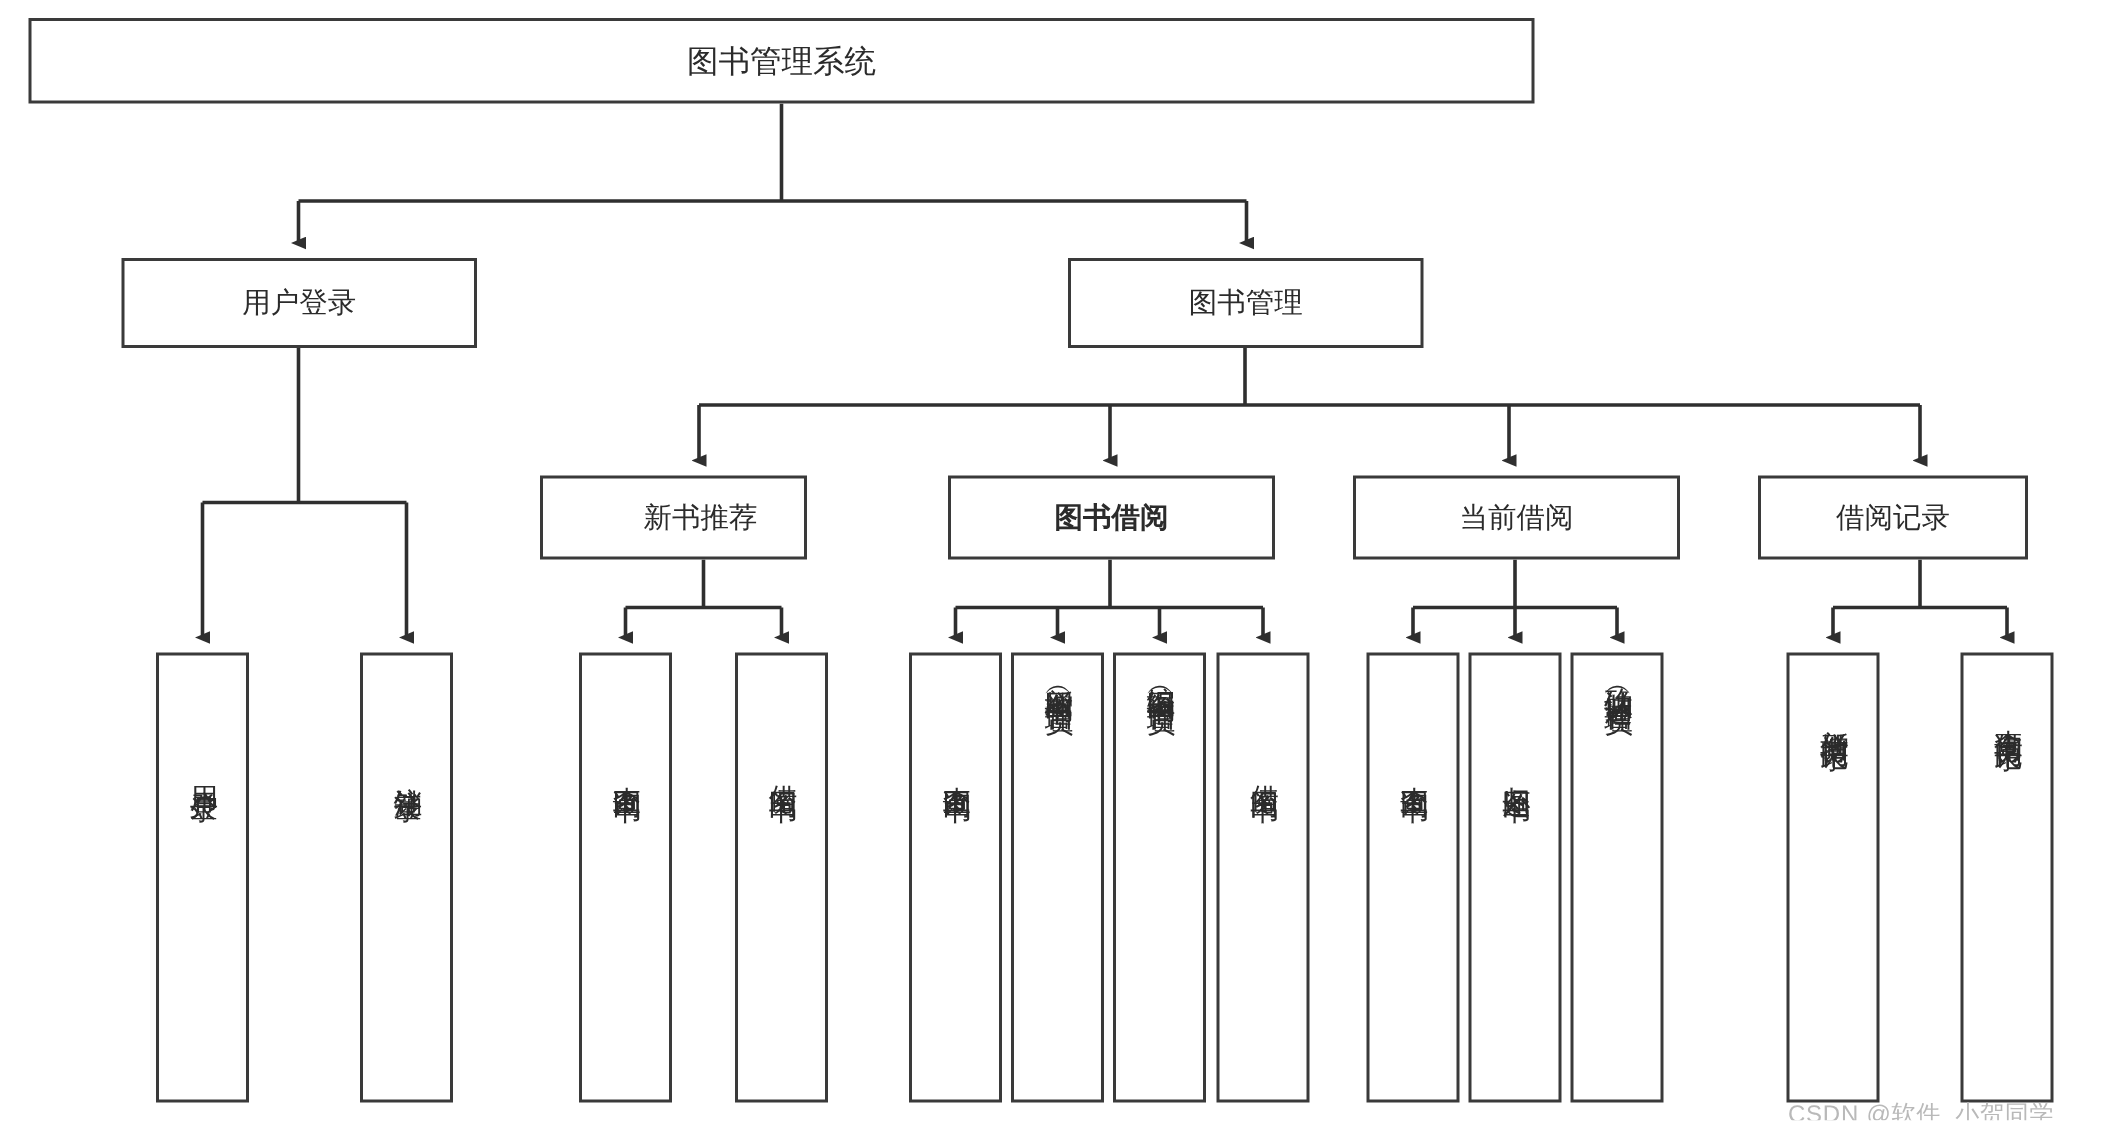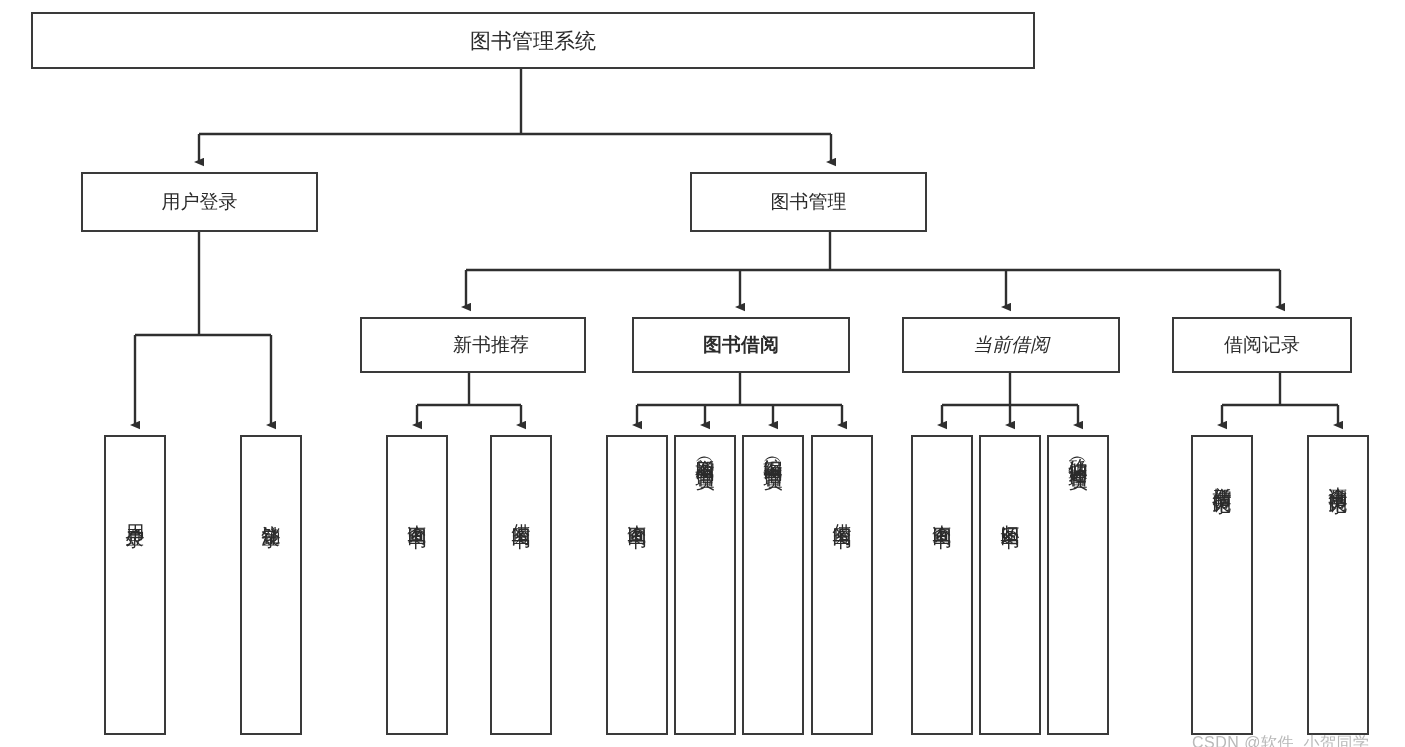--- a/index.html
+++ b/index.html
@@ -34,21 +34,20 @@
     align-items: center;
     justify-content: center;
     color: #2b2b2b;
   }
   .node.root {
     left: 19px;
     top: 12px;
     width: 1004px;
     height: 57px;
     font-size: 21px;
-    margin-left: 12px;
   }
   .node.lvl2 {
     top: 172px;
     height: 60px;
     font-size: 19px;
   }
   .node.lvl3 {
     top: 317px;
     height: 56px;
     font-size: 19px;
@@ -138,31 +137,31 @@
     </g>
   </svg>
 
   <div class="node root">
     <span>图书管理系统</span>
   </div>
 
   <div class="node lvl2" style="left:81px; width:237px;">
     <span>用户登录</span>
   </div>
-  <div class="node lvl2" style="left:690px; width:237px;text-align:right;">
+  <div class="node lvl2" style="left:712px; width:237px;text-align:right;">
     <span>图书管理</span>
   </div>
 
-  <div class="node lvl3" style="left:360px; width:226px;padding-left:36px;">
+  <div class="node lvl3" style="left:360px; width:178px;padding-left:36px;">
     <span>新书推荐</span>
   </div>
   <div class="node lvl3" style="left:632px; width:218px;font-weight:bold;">
     <span>图书借阅</span>
   </div>
-  <div class="node lvl3" style="left:902px; width:218px;font-style:italic;">
+  <div class="node lvl3" style="left:902px; width:218px;">
     <span>当前借阅</span>
   </div>
   <div class="node lvl3" style="left:1172px; width:180px;">
     <span>借阅记录</span>
   </div>
 
   <div class="node leaf leaf-mid" style="left:104px;">
     <span class="vlabel">用户登录</span>
   </div>
   <div class="node leaf leaf-mid" style="left:240px;">

